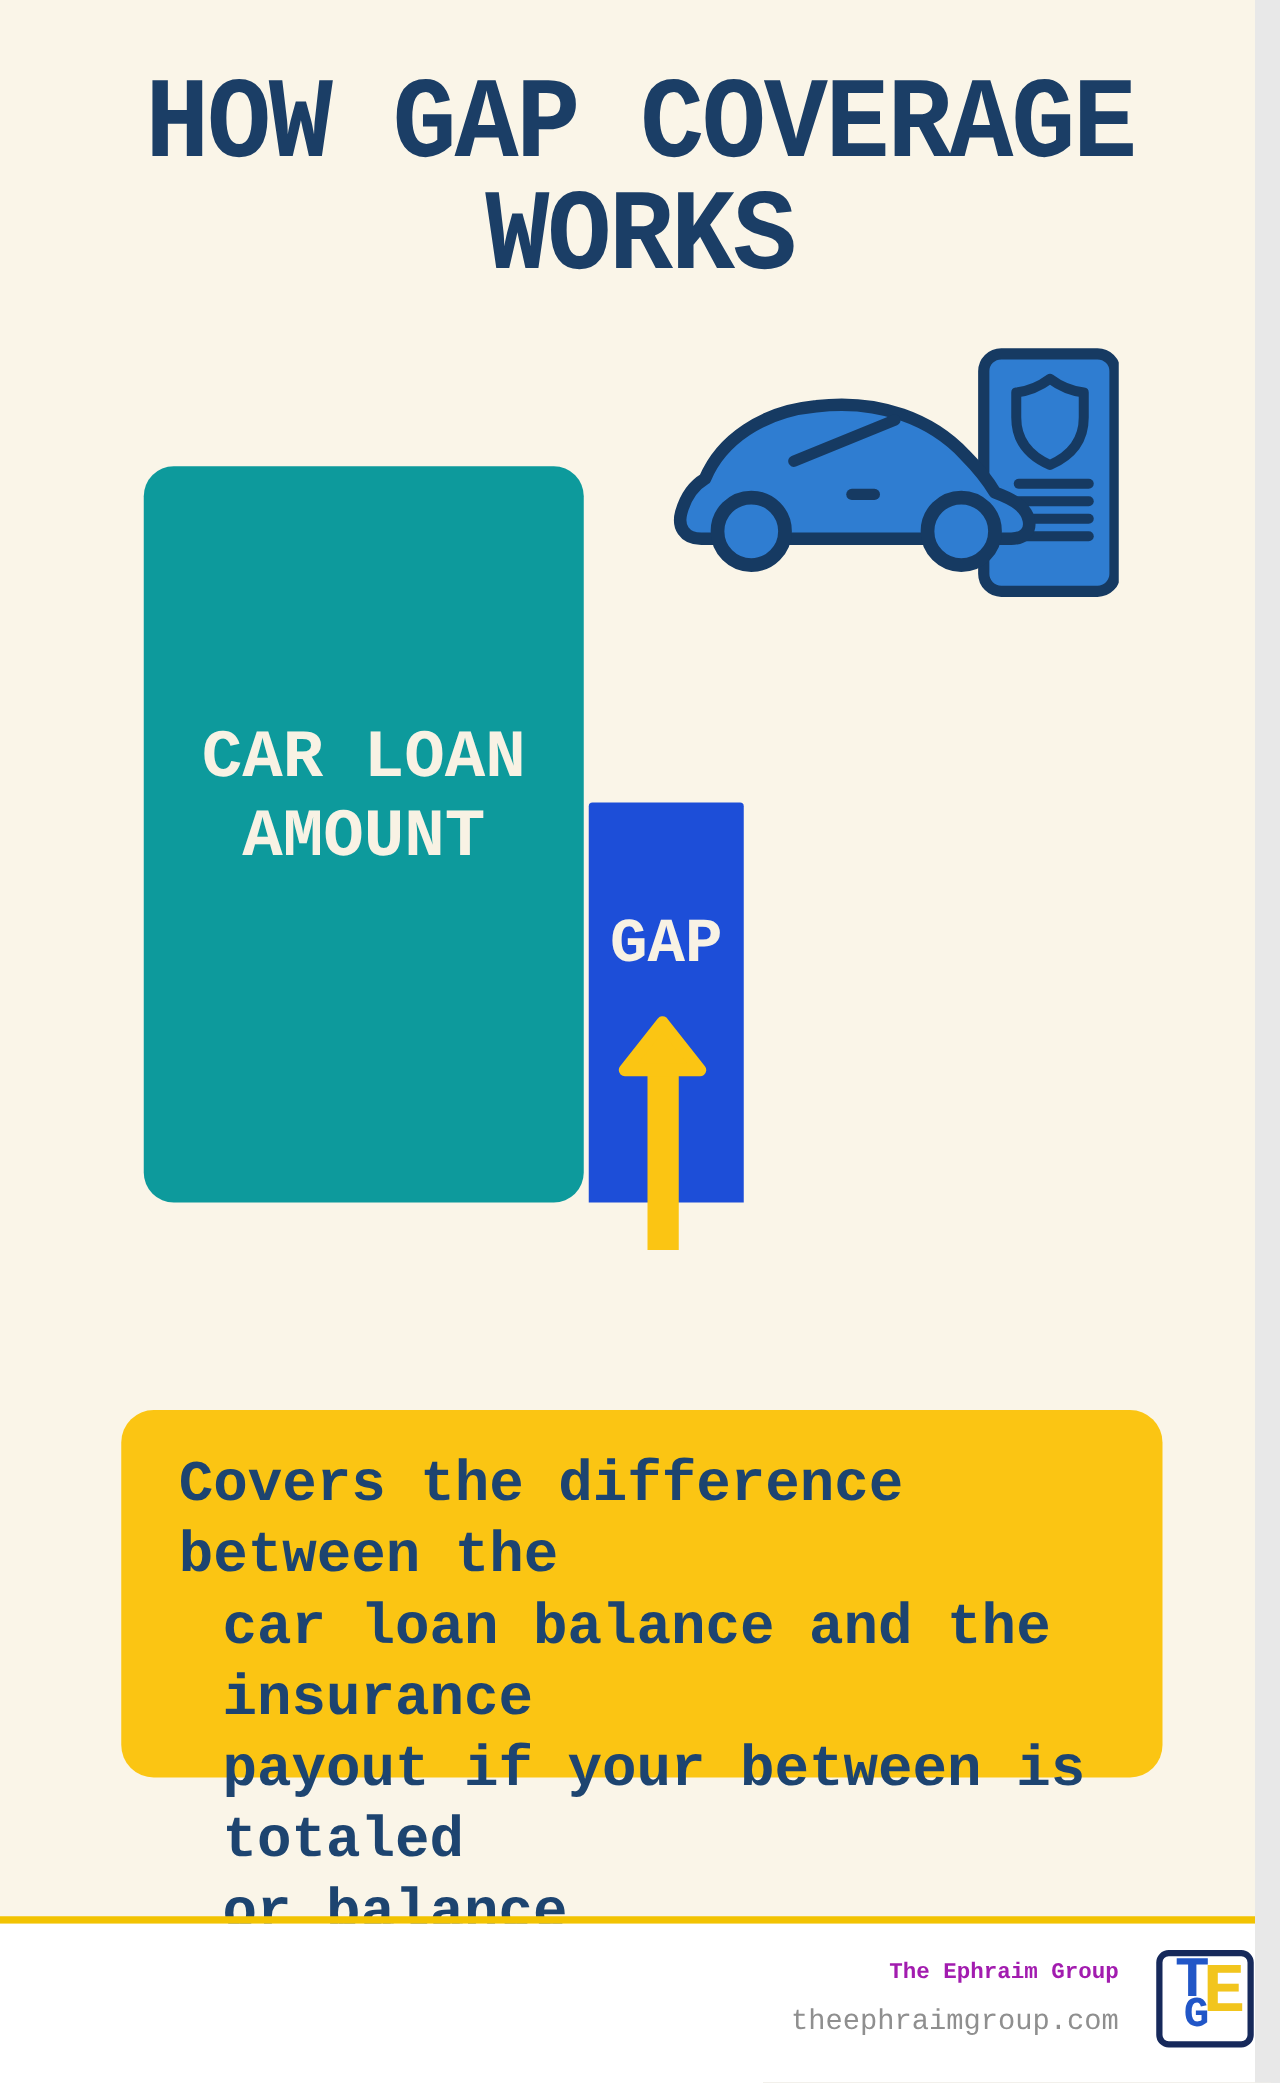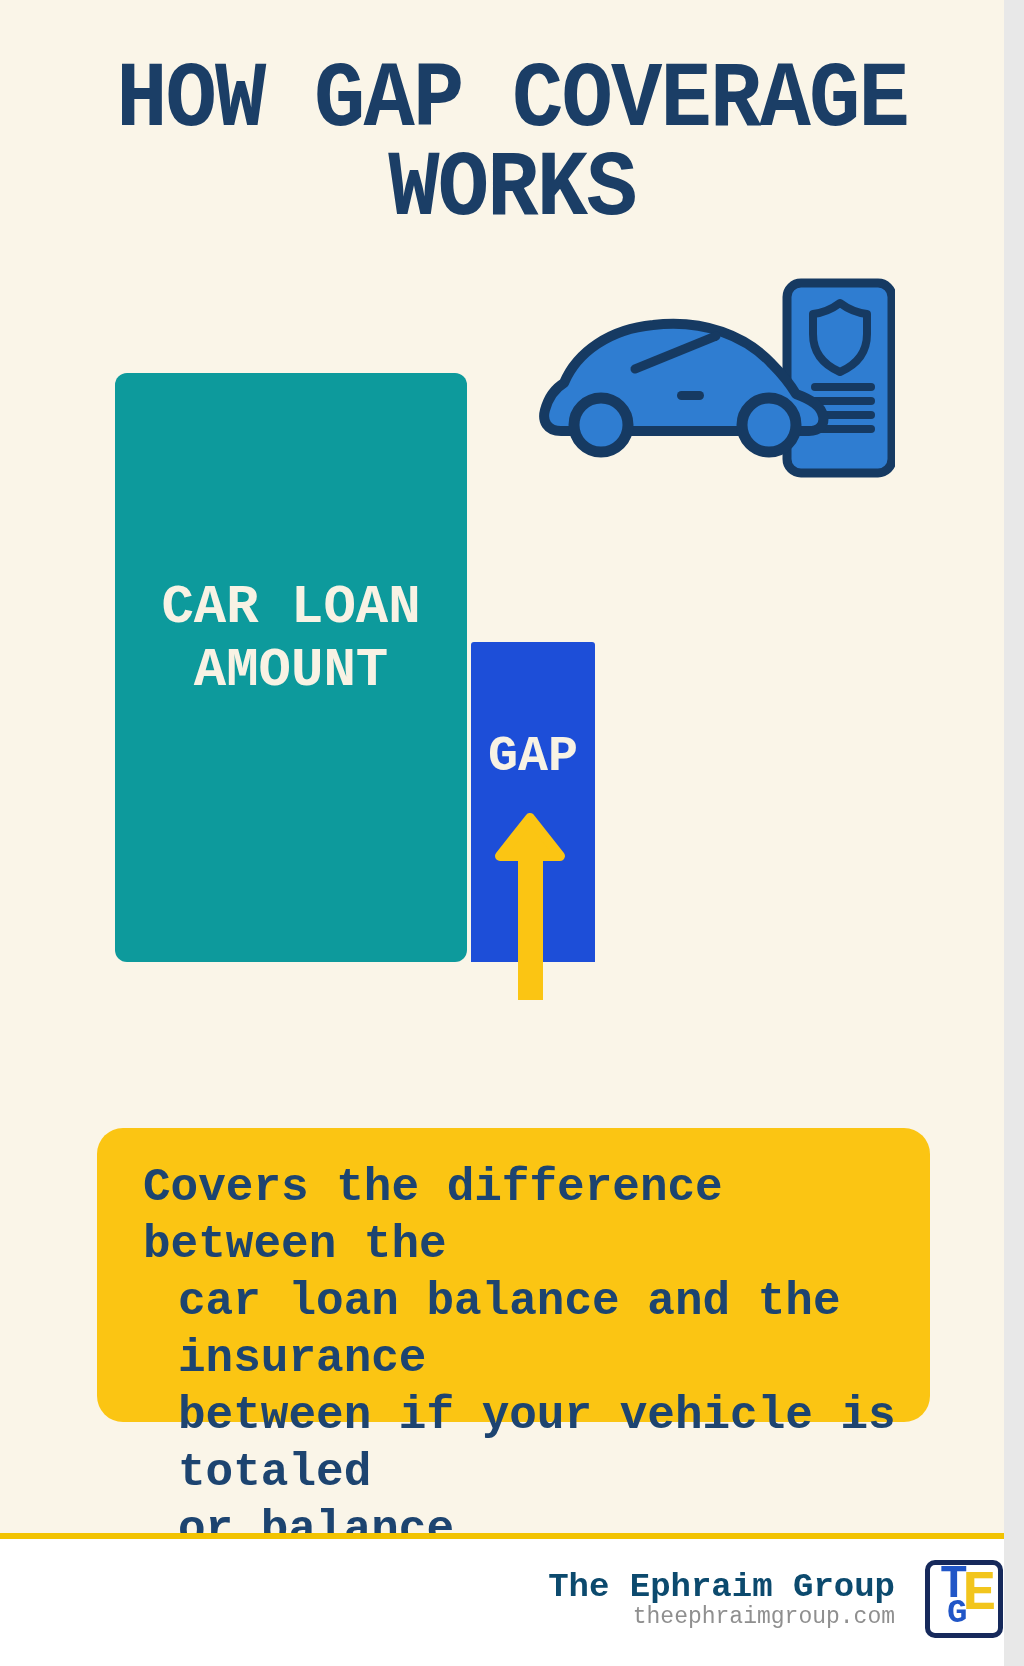--- a/index.html
+++ b/index.html
@@ -11,21 +11,21 @@
          color:#1B3E66;font-weight:800;font-size:92px;line-height:.97;letter-spacing:-2px;
          transform:scaleX(.93);}
   .title span{display:block;}
 
   
   .illus{position:absolute;left:513px;top:253px;}
 
   
   .bar{position:absolute;box-sizing:border-box;display:flex;justify-content:center;}
   .bar-teal{left:115px;top:373px;width:352px;height:589px;background:#0D9A9C;
-            border-radius:12px;align-items:center;}
+            border-radius:24px;align-items:center;}
   .bar-teal .bar-label{color:#F8F2E4;font-size:54px;font-weight:800;line-height:1.16;
             text-align:center;padding:0 18px;margin-bottom:56px;}
   .bar-navy{left:471px;top:642px;width:124px;height:320px;background:#1d4ed8;
             border-radius:3px 3px 0 0;}
   .bar-navy .bar-label{color:#F8F2E4;font-size:50px;font-weight:800;margin-top:86px;}
   .bar-yellow{left:599px;top:497px;width:311px;height:465px;background:#FBC513;
             border-radius:18px 18px 14px 2px;align-items:center;}
   .bar-yellow .bar-label{color:#1D4470;font-size:48px;font-weight:800;line-height:1.25;
             text-align:center;margin-top:44px;}
 
@@ -40,21 +40,21 @@
 
   
   .desc-box{position:absolute;left:97px;top:1128px;width:833px;height:294px;background:#FBC513;
             border-radius:26px;box-sizing:border-box;padding:32px 30px 12px 81px;
             color:#1D4470;font-size:46px;line-height:57px;font-weight:700;}
   .desc-line.first{margin-left:-35px;}
 
   
   .divider{position:absolute;left:0;top:1533px;width:1024px;height:6px;background:#F2C302;}
   .footer{position:absolute;left:0;top:1539px;width:1024px;height:127px;background:#FFFFFF;}
-  .company{position:absolute;right:129px;top:29px;font-size:34px;font-weight:700;color:#0c4a6e;}
+  .company{position:absolute;right:129px;top:29px;font-size:18px;font-weight:700;color:#a21caf;}
   .website{position:absolute;right:129px;top:65px;font-size:23px;color:#8F8F8F;}
   .logo{position:absolute;left:925px;top:21px;width:68px;height:68px;background:#fff;
         border:5px solid #16295B;border-radius:10px;}
   .logo span{position:absolute;font-weight:800;line-height:1;}
   .logo .lt{color:#2156C7;font-size:46px;left:10px;top:-3px;z-index:2;}
   .logo .le{color:#F2C51D;font-size:56px;right:2px;top:1px;z-index:1;}
   .logo .lg{color:#2156C7;font-size:34px;left:17px;top:31px;z-index:3;}
 </style>
 </head>
 <body>
@@ -99,21 +99,21 @@
 
   <div class="arrow-stem"></div>
   <svg class="arrow-head" width="72" height="50" viewBox="0 0 72 50">
     <path d="M36,6 L66,44 L6,44 Z" fill="#FBC513" stroke="#FBC513" stroke-width="10" stroke-linejoin="round"></path>
   </svg>
 
 
   <div class="desc-box">
     <div class="desc-line first">Covers the difference between the</div>
     <div class="desc-line">car loan balance and the insurance</div>
-    <div class="desc-line">between if your vehicle is totaled</div>
+    <div class="desc-line">payout if your between is totaled</div>
     <div class="desc-line">or balance</div>
   </div>
 
   <div class="divider"></div>
 
   <div class="footer">
     <div class="company">The Ephraim Group</div>
     <div class="website">theephraimgroup.com</div>
     <div class="logo">
       <span class="lt">T</span>

